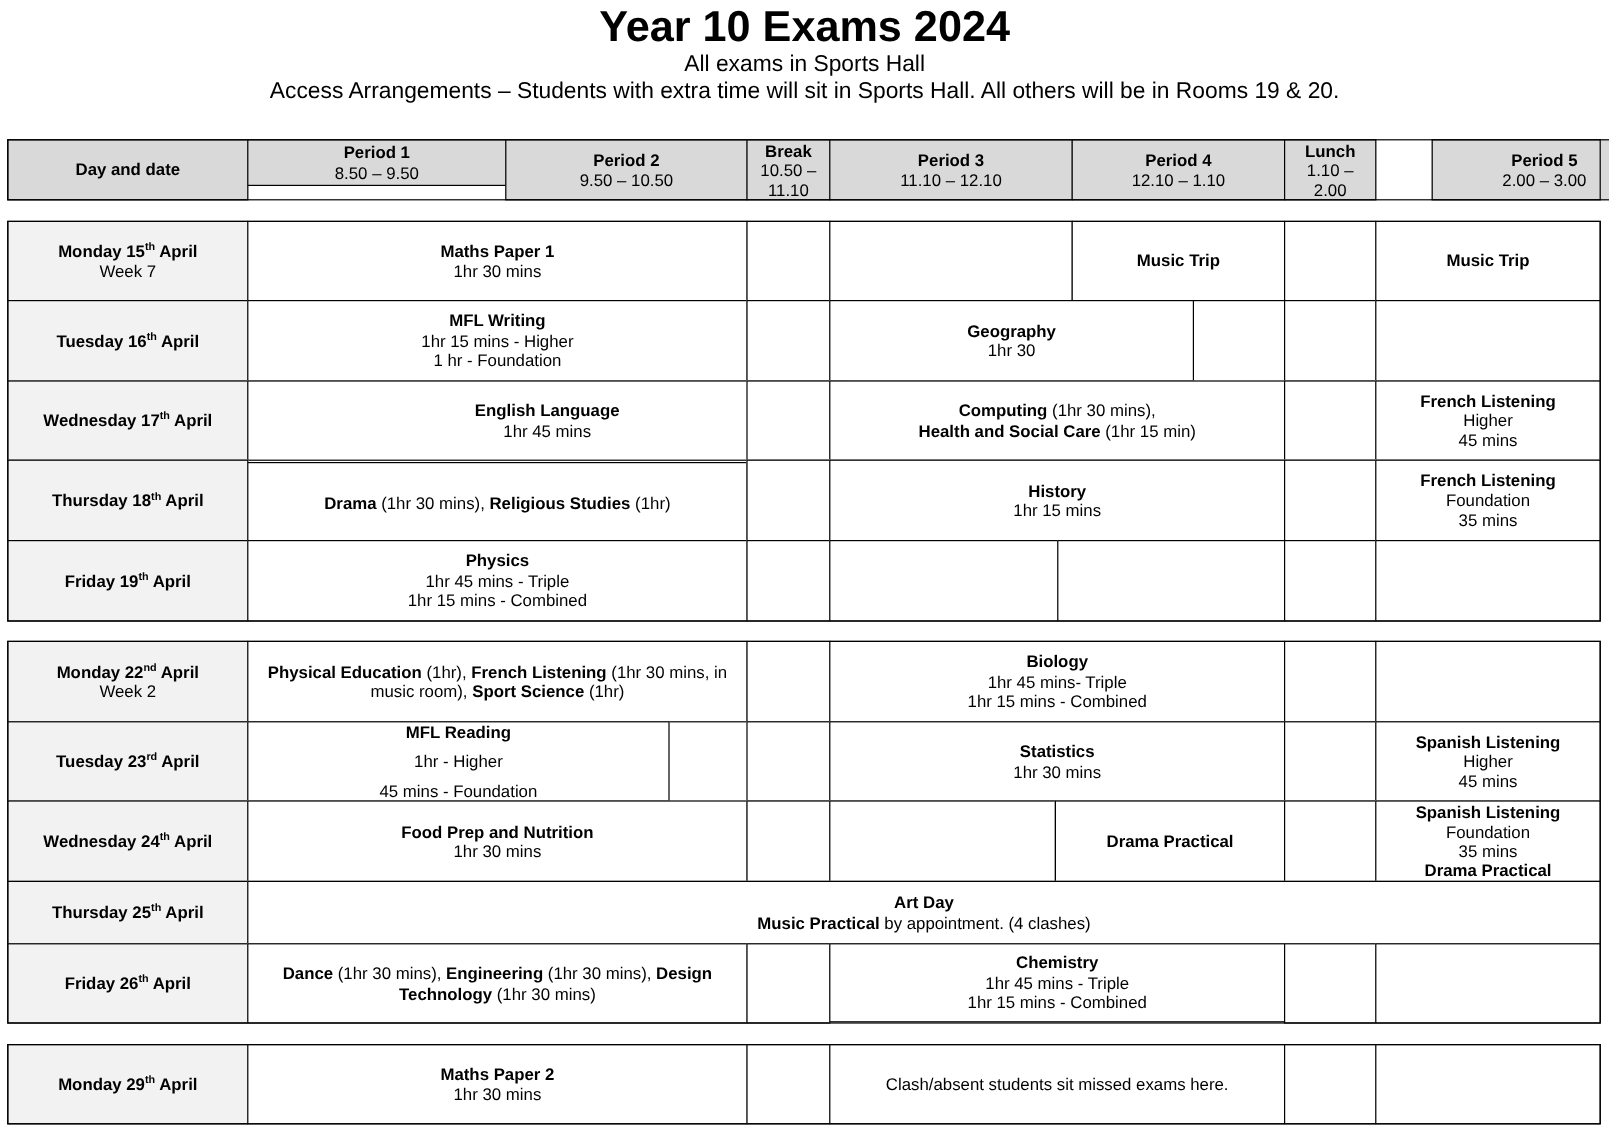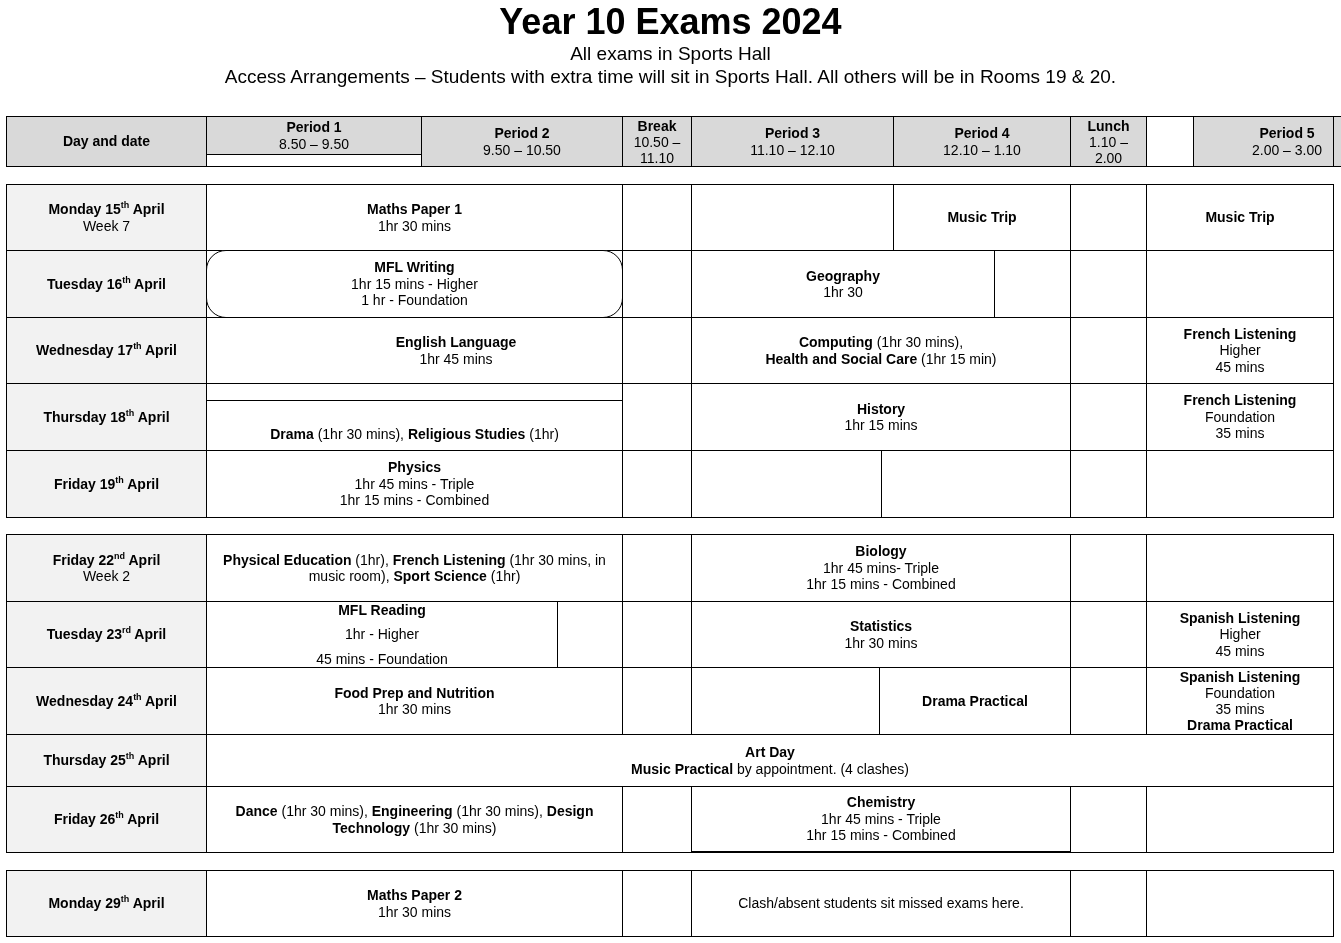--- a/index.html
+++ b/index.html
@@ -79,21 +79,21 @@
   <div class="cell" style="left:1070px;top:184px;width:77px;height:67px;"></div>
   <div class="cell b" style="left:1146px;top:184px;width:188px;height:67px;">
       <span>Music Trip</span>
     </div>
 </div>
 
 <div>
   <div class="cell day" style="left:6px;top:250px;width:201px;height:68px;">
       <span class="b line"><span>Tuesday 16</span><sup>th</sup><span> April</span></span>
     </div>
-  <div class="cell" style="left:206px;top:250px;width:417px;height:68px;border-radius:20px;">
+  <div class="cell" style="left:206px;top:250px;width:417px;height:68px;">
       <span class="b line">MFL Writing</span>
       <span class="line">1hr 15 mins - Higher</span>
       <span class="line">1 hr - Foundation</span>
     </div>
   <div class="cell" style="left:622px;top:250px;width:70px;height:68px;"></div>
   <div class="cell" style="left:691px;top:250px;width:304px;height:68px;">
       <span class="b line">Geography</span>
       <span class="line">1hr 30</span>
     </div>
   <div class="cell" style="left:1070px;top:250px;width:77px;height:68px;"></div>
@@ -118,21 +118,21 @@
       <span class="b line">French Listening</span>
       <span class="line">Higher</span>
       <span class="line">45 mins</span>
     </div>
 </div>
 
 <div>
   <div class="cell day" style="left:6px;top:383px;width:201px;height:68px;">
       <span class="b line"><span>Thursday 18</span><sup>th</sup><span> April</span></span>
     </div>
-  <div class="cell" style="left:206px;top:400px;width:417px;height:68px;align-items:center;">
+  <div class="cell" style="left:206px;top:385px;width:417px;height:68px;align-items:center;">
       <span class="line"><b>Drama</b><span> (1hr 30 mins), </span><b>Religious Studies</b><span> (1hr)</span></span>
     </div>
   <div class="cell" style="left:622px;top:383px;width:70px;height:68px;"></div>
   <div class="cell" style="left:691px;top:383px;width:380px;height:68px;">
       <span class="b line">History</span>
       <span class="line">1hr 15 mins</span>
     </div>
   <div class="cell" style="left:1070px;top:383px;width:77px;height:68px;"></div>
   <div class="cell" style="left:1146px;top:383px;width:188px;height:68px;">
       <span class="b line">French Listening</span>
@@ -153,21 +153,21 @@
   <div class="cell" style="left:622px;top:450px;width:70px;height:68px;"></div>
   <div class="cell" style="left:691px;top:450px;width:191px;height:68px;"></div>
   <div class="cell" style="left:881px;top:450px;width:190px;height:68px;"></div>
   <div class="cell" style="left:1070px;top:450px;width:77px;height:68px;"></div>
   <div class="cell" style="left:1146px;top:450px;width:188px;height:68px;"></div>
 </div>
 <div class="tb" style="left:6px;top:184px;width:1328px;height:334px;"></div>
 
 <div>
   <div class="cell day" style="left:6px;top:534px;width:201px;height:68px;">
-      <span class="b line"><span>Friday 22</span><sup>nd</sup><span> April</span></span>
+      <span class="b line"><span>Monday 22</span><sup>nd</sup><span> April</span></span>
       <span class="line">Week 2</span>
     </div>
   <div class="cell" style="left:206px;top:534px;width:417px;height:68px;padding:0 12px;">
       <span><b>Physical Education</b><span> (1hr), </span><b>French Listening</b><span> (1hr 30 mins, in music room), </span><b>Sport Science</b><span> (1hr)</span></span>
     </div>
   <div class="cell" style="left:622px;top:534px;width:70px;height:68px;"></div>
   <div class="cell" style="left:691px;top:534px;width:380px;height:68px;">
       <span class="b line">Biology</span>
       <span class="line">1hr 45 mins- Triple</span>
       <span class="line">1hr 15 mins - Combined</span>

